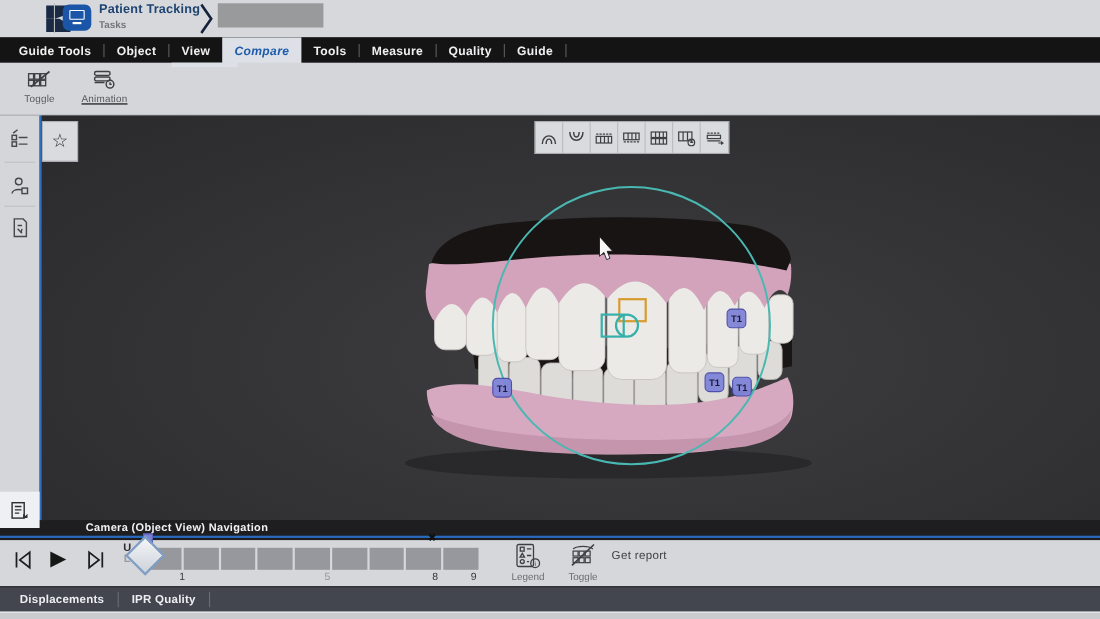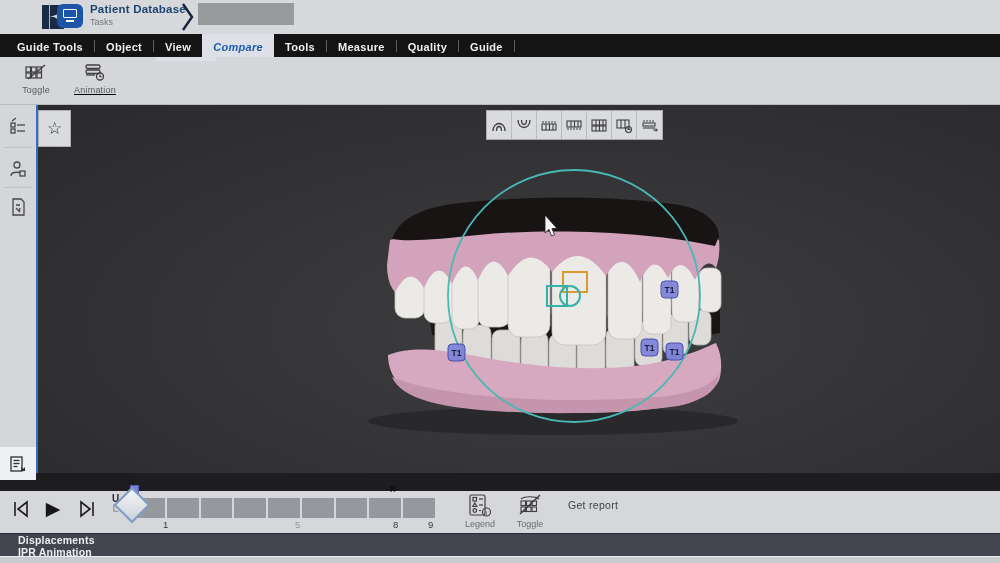--- a/index.html
+++ b/index.html
@@ -9,21 +9,21 @@
 
   
   .topbar { position:absolute; left:0; top:0; width:1000px; height:34px; background:#d7d8dc; }
   .logo { position:absolute; left:34px; top:3px; }
   .topbar .vsep { position:absolute; top:3px; width:1px; height:27px; background:#b8b9bd; }
   .pd-icon { position:absolute; left:57px; top:4px; width:26px; height:24px; background:#1a55a8; border-radius:6px; }
   .pd-icon .mon { position:absolute; left:6px; top:5px; width:14px; height:9px; border:1.6px solid #fff; border-radius:1px; }
   .pd-icon .stand { position:absolute; left:9px; top:16px; width:8px; height:2px; background:#fff; }
   .pd-text { position:absolute; left:90px; top:3px; }
   .pd-title { font-size:11.5px; font-weight:bold; color:#1d4470; letter-spacing:.2px; }
-  .pd-sub { font-size:9px; color:#73767c; margin-top:2px; }
+  .pd-sub { font-size:9px; color:#73767c; margin-top:2px;font-weight:bold; }
   .crumb-chev { position:absolute; left:182px; top:3px; }
   .redacted { position:absolute; left:198px; top:3px; width:96px; height:22px; background:#999a9c; }
   .stage { position:absolute; left:347px; top:0; width:184px; height:34px; background:#1a55a8; cursor:pointer; }
   .stage-title { position:absolute; left:12px; top:4px; font-size:11px; font-weight:bold; color:#fff; letter-spacing:.2px; }
   .stage-sub { position:absolute; left:12px; top:18px; font-size:9px; color:#cfe0f5; }
   .stage-chev { position:absolute; right:10px; top:11px; }
   .tb-right { position:absolute; right:0; top:0; height:34px; }
 
   
   .menubar { position:absolute; left:0; top:34px; width:1000px; height:23px; background:#141414; display:flex; align-items:stretch; padding-left:6px; }
@@ -67,24 +67,24 @@
   .segments { position:absolute; left:133px; top:7px; width:302px; height:20px; display:flex; gap:2px; }
   .seg { flex:1; background:#97989d; cursor:pointer; }
   .diamond { position:absolute; left:119px; top:1px; width:26px; height:26px; transform:rotate(45deg);
              background:linear-gradient(135deg,#f4f5f7 0%,#cdd2da 100%); border:2px solid #7f9ec4; cursor:grab; z-index:3; }
   .key-square { position:absolute; left:130px; top:-6px; width:9px; height:9px; background:#7b80d2; border:1px solid #5a5eb8; z-index:3; }
   .tick { position:absolute; top:28px; font-size:9.5px; color:#3a3a3c; }
   .tick.dim { color:#94959a; }
   .xmark { position:absolute; left:389px; top:-7px; font-size:9px; font-weight:bold; color:#101010; cursor:pointer; }
   .b-btn { position:absolute; top:2px; width:44px; text-align:center; cursor:pointer; }
   .b-btn .rlabel { font-size:9px; color:#6a6d72; margin-top:1px; }
-  .get-report { position:absolute; left:568px; top:8px; font-size:10.5px; color:#3f4146; letter-spacing:.3px; cursor:pointer; }
-
-  
-  .bottom-tabs { position:absolute; left:0; top:533px; width:1000px; height:23px; background:#43464e; display:flex; align-items:stretch; padding-left:6px; border-top:1px solid #2a2c32;flex-direction:column; }
+  .get-report { position:absolute; left:556px; top:8px; font-size:10.5px; color:#3f4146; letter-spacing:.3px; cursor:pointer; }
+
+  
+  .bottom-tabs { position:absolute; left:0; top:533px; width:1000px; height:23px; background:#43464e; display:flex; align-items:stretch; padding-left:6px; border-top:1px solid #2a2c32; }
   .btab { color:#eceef2; font-size:10.5px; font-weight:bold; letter-spacing:.2px; padding:0 12px; display:flex; align-items:center; cursor:pointer; white-space:nowrap; }
   .bsep { width:1px; height:14px; background:#6a6d75; align-self:center; }
   .bottom-edge { position:absolute; left:0; top:556px; width:1000px; height:7px; background:#c9cbcf; border-top:1px solid #eceff2; }
 
   svg { display:block; }
 </style>
 </head>
 <body>
 
 <div class="screen">
@@ -95,21 +95,21 @@
         <polygon points="8,2 30,2 30,9 16,14 8,14" fill="#1b2a44"></polygon>
         <polygon points="8,14 20,14 30,20 30,26 8,26" fill="#1b2a44"></polygon>
       </svg>
     </div>
     <div class="vsep" style="left:49px"></div>
     <div class="pd-icon">
       <div class="mon"></div>
       <div class="stand"></div>
     </div>
     <div class="pd-text">
-      <div class="pd-title">Patient Database</div>
+      <div class="pd-title">Patient Tracking</div>
       <div class="pd-sub">Tasks</div>
     </div>
     <div class="crumb-chev">
       <svg width="12" height="28" viewBox="0 0 12 28">
           <polyline points="1,1 10,14 1,27" fill="none" stroke="#16223c" stroke-width="2.4"></polyline>
         </svg>
     </div>
     <div class="redacted"></div>
     <div class="tb-right">
       
@@ -358,20 +358,23 @@
           <rect x="3" y="3" width="11" height="14"></rect>
           <line x1="5.5" y1="6.5" x2="11.5" y2="6.5"></line>
             <line x1="5.5" y1="9.5" x2="11.5" y2="9.5"></line>
             <line x1="5.5" y1="12.5" x2="9.5" y2="12.5"></line>
           <path d="M13,13 l2,2 2,-2 v4 h-4 z" fill="#2f2f31" stroke="none"></path>
         </g>
       </svg>
     </div>
   </div>
 
+  <div class="camera-bar">
+    <span class="camera-label">Camera (Object View) Navigation</span>
+  </div>
 
   <div class="transport">
     <div class="t-btn" style="left:8px">
       <svg width="20" height="20" viewBox="0 0 20 20">
           <g fill="none" stroke="#1e1e20" stroke-width="1.6">
         <line x1="4" y1="3" x2="4" y2="17"></line>
             <polygon points="16,3 16,17 7,10"></polygon>
           </g>
         </svg>
     </div>
@@ -441,18 +444,18 @@
         </g>
       </svg>
       <div class="rlabel">Toggle</div>
     </div>
     <span class="get-report">Get report</span>
   </div>
 
   <div class="bottom-tabs">
     <div class="btab">Displacements</div>
     <div class="bsep"></div>
-    <div class="btab">IPR Animation</div>
+    <div class="btab">IPR Quality</div>
     <div class="bsep"></div>
   </div>
   <div class="bottom-edge"></div>
 
 </div>
 
 </body></html>

